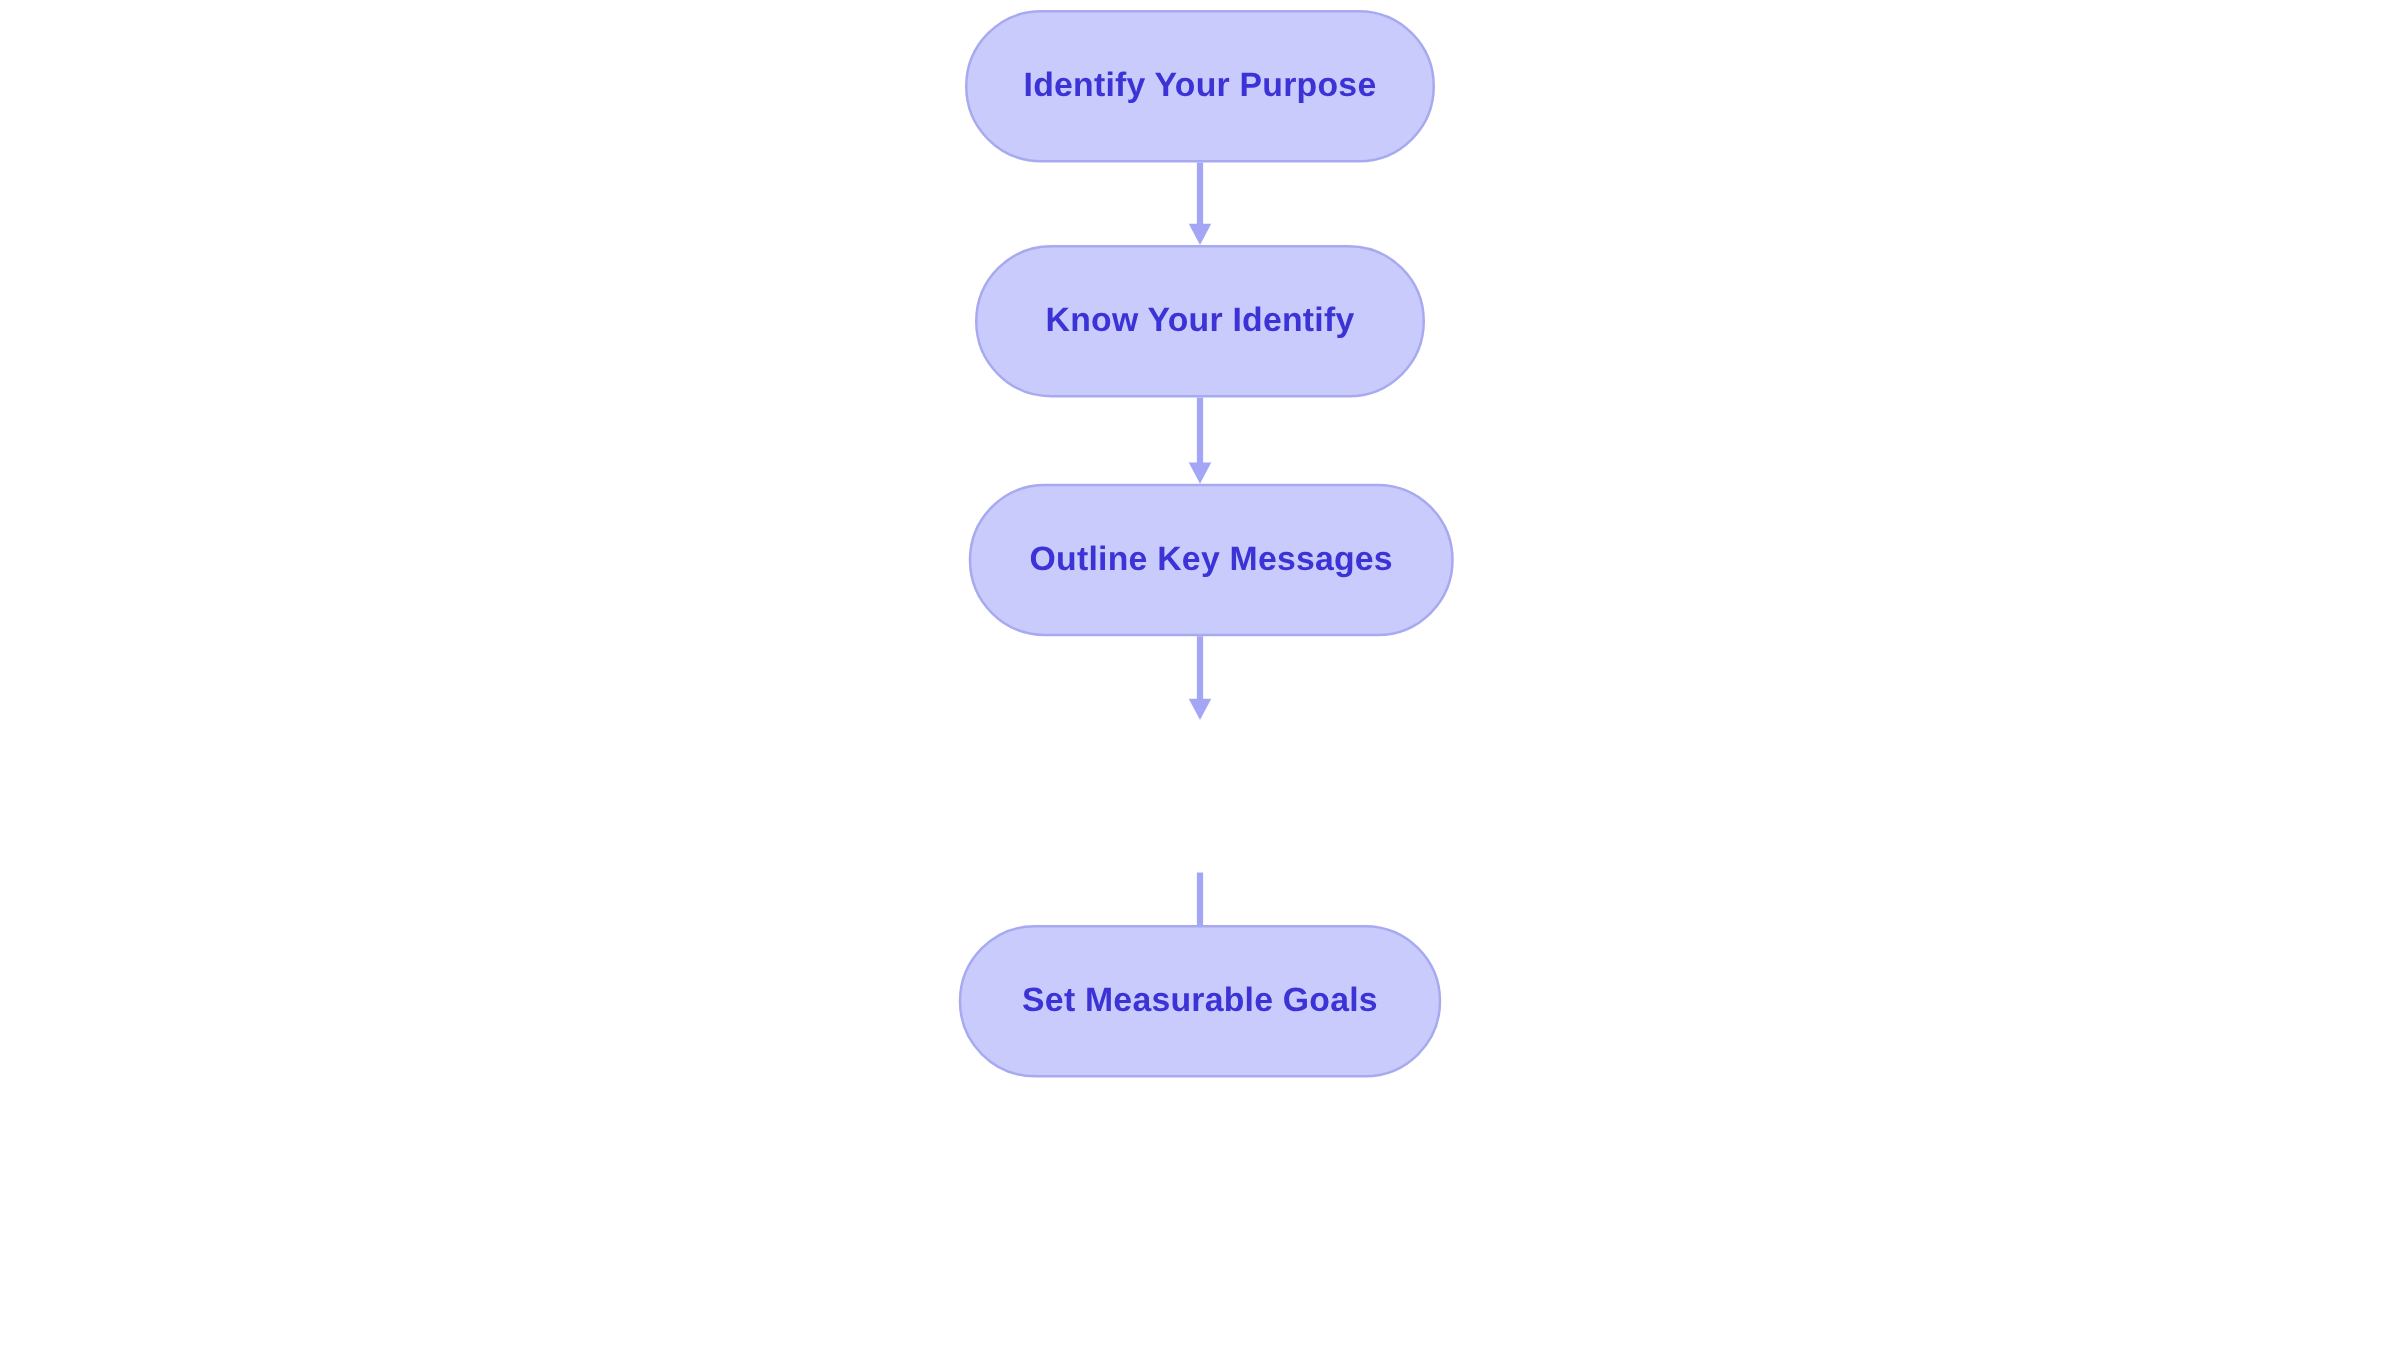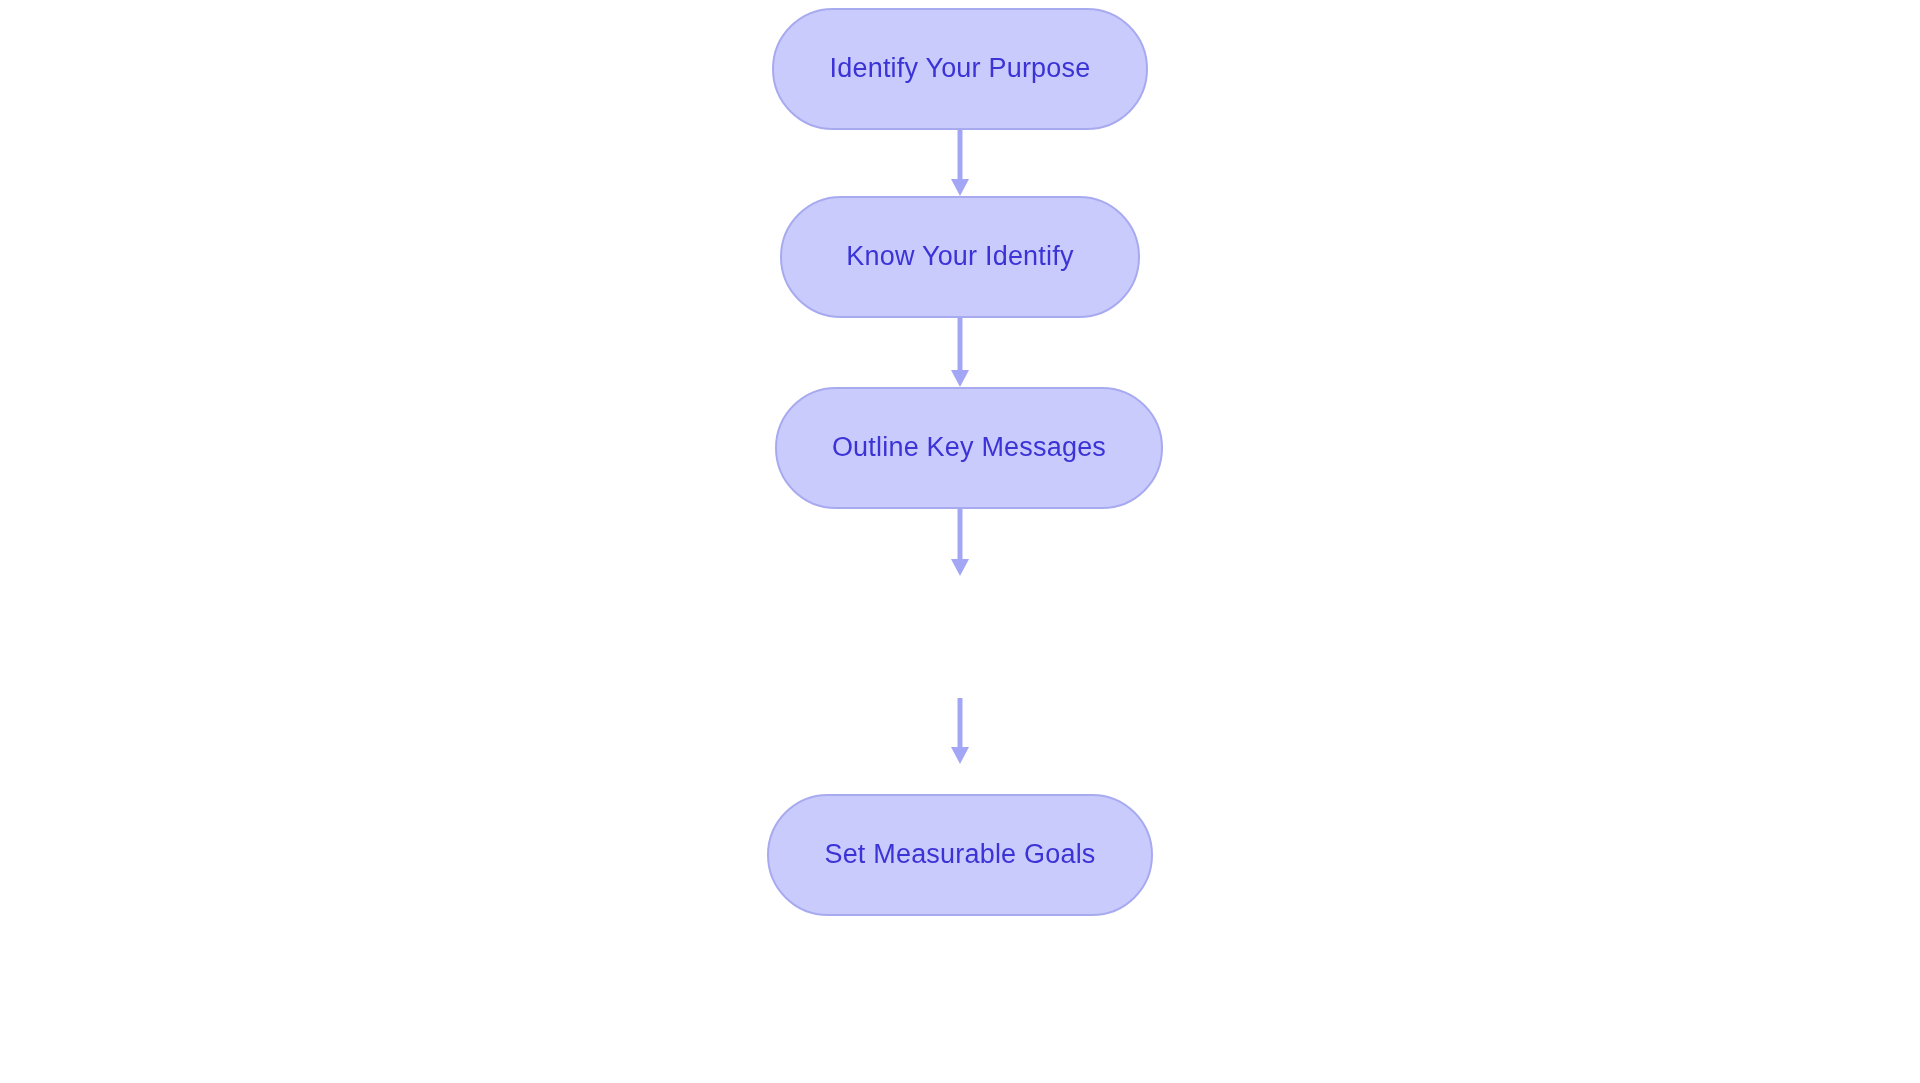--- a/index.html
+++ b/index.html
@@ -28,21 +28,21 @@
     transform: translateX(-50%);
     display: flex;
     align-items: center;
     justify-content: center;
     height: 122px;
     border-radius: 61px;
     background: #c9cbfd;
     border: 2px solid #a8aaf0;
     color: #3b33d6;
     font-size: 27px;
-    font-weight: 400;
+    font-weight: 700;
     letter-spacing: 0.2px;
     white-space: nowrap;
     user-select: none;
   }
 
   .node-label {
     display: block;
     line-height: 1;
     padding-bottom: 2px;
   }
@@ -100,17 +100,17 @@
   </div>
 
 
   <div class="connector" style="left:960px; top:698px; height:66px;">
     <svg viewBox="0 0 24 66" preserveAspectRatio="none" aria-hidden="true">
       <line x1="12" y1="0" x2="12" y2="50" stroke="#a3a6f5" stroke-width="5"></line>
       <polygon points="3,49 21,49 12,66" fill="#a3a6f5"></polygon>
     </svg>
   </div>
 
-  <div class="node" style="left:960px; top:794px; width:386px;">
+  <div class="node" style="left:960px; top:740px; width:386px;">
     <span class="node-label">Set Measurable Goals</span>
   </div>
 
 </div>
 
 </body></html>

